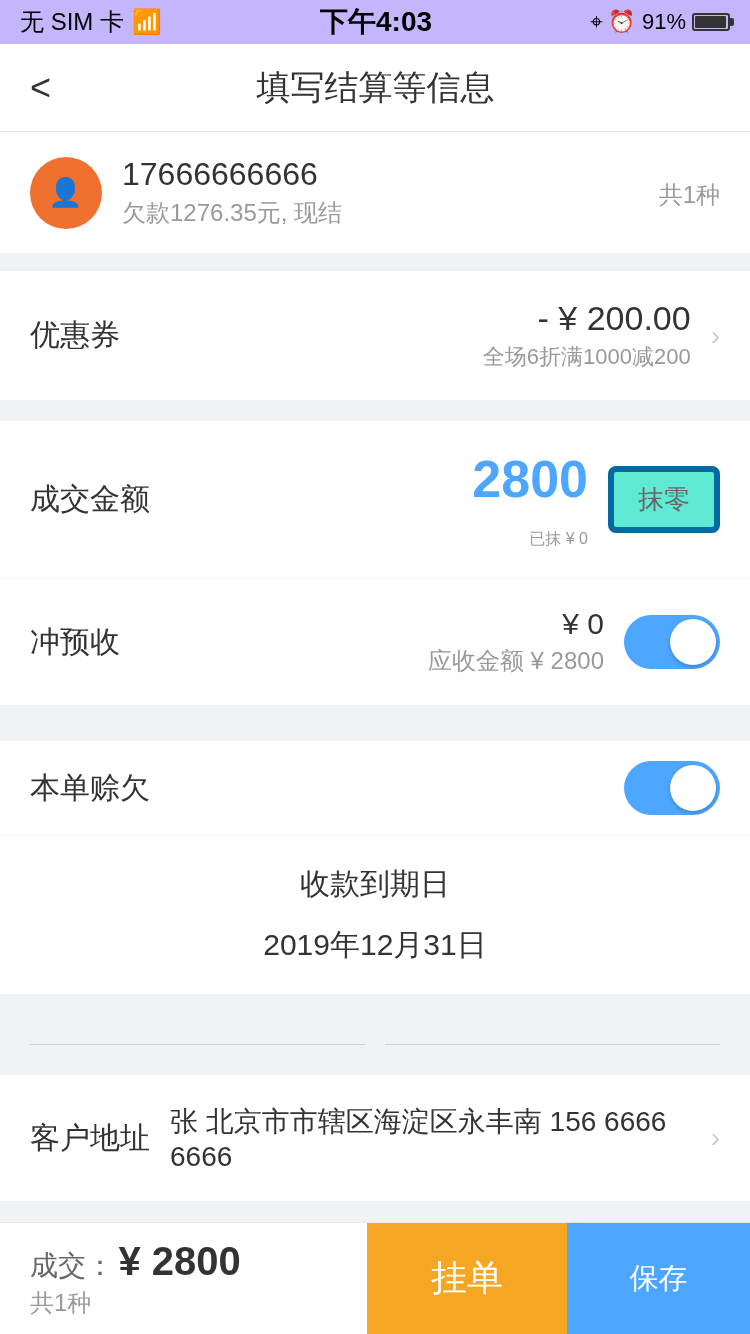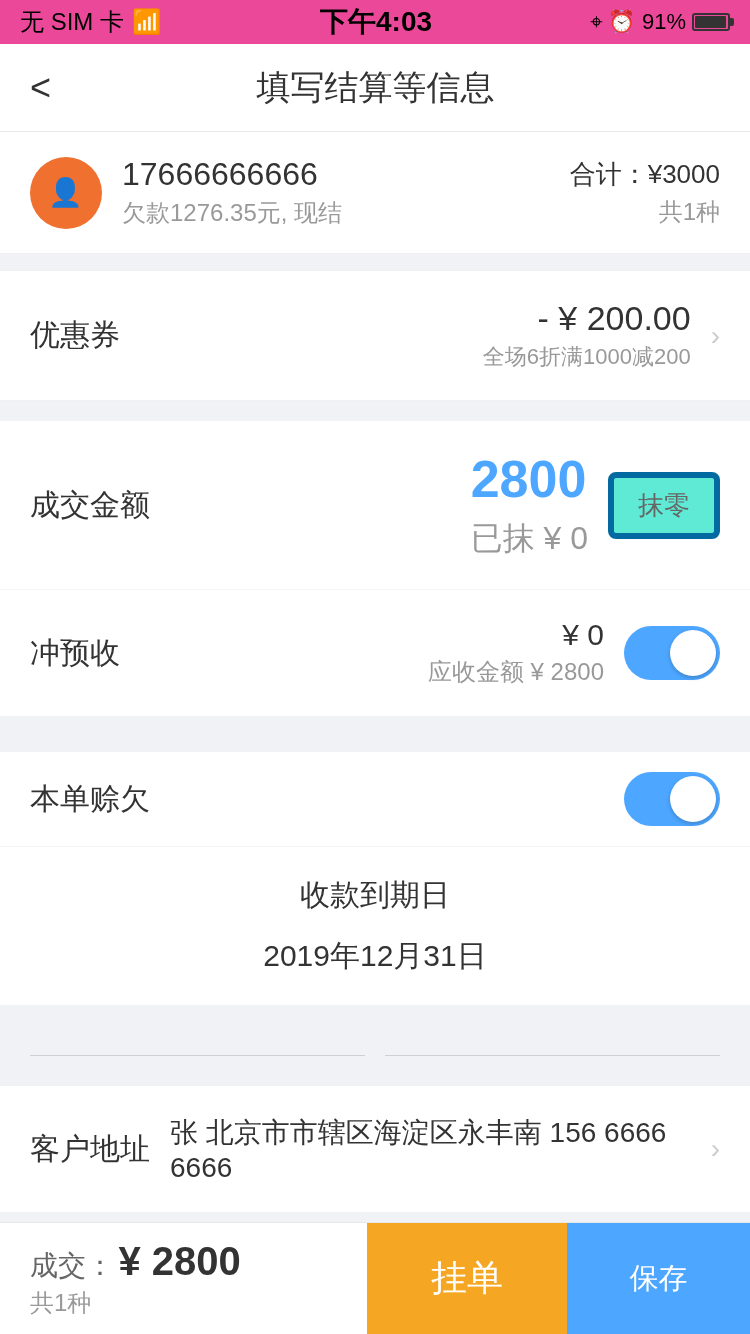--- a/index.html
+++ b/index.html
@@ -9,21 +9,21 @@
       min-height: 1334px;
       font-family: -apple-system, "PingFang SC", "Helvetica Neue", sans-serif;
       background: #f0f2f5;
       position: relative;
       overflow-x: hidden;
     }
 
     
     .status-bar {
       height: 44px;
-      background: #ec4899;
+      background: #c4b5fd;
       display: flex;
       align-items: center;
       justify-content: space-between;
       padding: 0 20px;
       font-size: 26px;
       font-weight: 500;
     }
     .status-left { display: flex; align-items: center; gap: 8px; font-size: 24px; }
     .status-center { font-size: 28px; font-weight: 600; }
     .status-right { display: flex; align-items: center; gap: 6px; font-size: 22px; }
@@ -131,21 +131,21 @@
     .deal-row {
       padding: 28px 30px;
       display: flex;
       align-items: center;
       justify-content: space-between;
       border-bottom: 1px solid #f5f5f5;
     }
     .deal-label { font-size: 30px; color: #333; }
     .deal-right { display: flex; align-items: center; gap: 20px; }
     .deal-amount { font-size: 52px; color: #4da6ff; font-weight: 600; }
-    .deal-sub { font-size: 32px; color: #999; margin-top: 8px; text-align: right; }
+    .deal-sub { font-size: 16px; color: #999; margin-top: 20px; text-align: right; }
     .round-btn {
       border: 6px solid #0369a1;
       border-radius: 8px;
       padding: 10px 24px;
       font-size: 26px;
       color: #666;
       background: #5eead4;
       cursor: pointer;
     }
 
@@ -305,21 +305,20 @@
     <div class="customer-left">
       <div class="avatar">
         <span>👤</span>
       </div>
       <div class="customer-info">
         <div class="phone">17666666666</div>
         <div class="debt">欠款1276.35元, 现结</div>
       </div>
     </div>
     <div class="customer-right">
-      <div class="total-label">合计：¥3000</div>
       <div class="total-count">共1种</div>
     </div>
   </div>
 
   <div class="coupon-row">
     <div class="coupon-label">优惠券</div>
     <div class="coupon-right">
       <div class="coupon-text-block">
         <div class="coupon-amount">- ¥ 200.00</div>
         <div class="coupon-desc">全场6折满1000减200</div>

